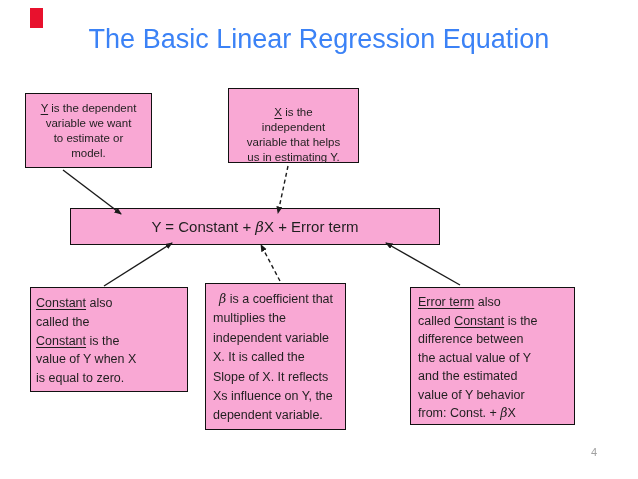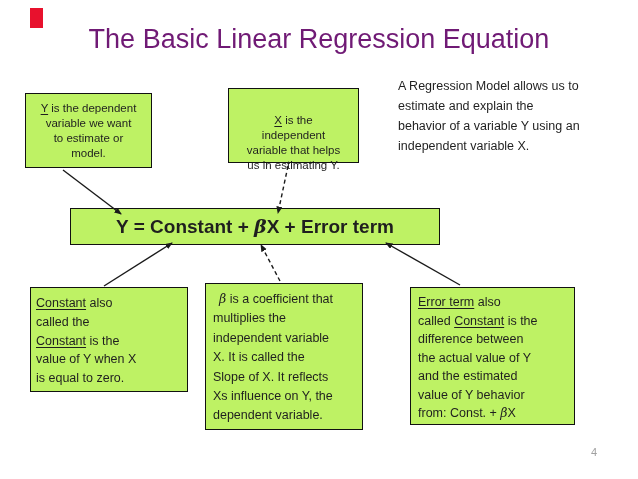--- a/index.html
+++ b/index.html
@@ -3,38 +3,38 @@
 <meta charset="utf-8">
 <style>
   html,body{margin:0;padding:0;background:#fff;}
   .slide{
     position:relative;width:638px;height:479px;background:#ffffff;overflow:hidden;
     font-family:"Liberation Sans",sans-serif;color:#1f1f1f;
   }
   .accent-bar{position:absolute;left:30px;top:8px;width:13px;height:20px;background:#e8112d;}
   .title{
     position:absolute;left:0;top:24px;width:100%;text-align:center;
-    font-size:27px;letter-spacing:0px;color:#701a75;
+    font-size:27px;letter-spacing:0px;color:#3b82f6;
   }
-  .tbox{position:absolute;border:1.5px solid #111;background:#bef264;box-sizing:border-box;}
+  .tbox{position:absolute;border:1.5px solid #111;background:#f9a8d4;box-sizing:border-box;}
   .tbox p{margin:0;white-space:pre-line;}
   .box-y{left:25px;top:93px;width:127px;height:75px;padding:7px 3px;}
-  .box-x{left:228px;top:88px;width:131px;height:75px;padding:24px 3px;}
+  .box-x{left:228px;top:88px;width:131px;height:75px;padding:16px 3px;}
   .box-y p,.box-x p{font-size:11.5px;line-height:14.9px;text-align:center;}
   .note{
     position:absolute;left:398px;top:76px;width:228px;
     font-size:12.5px;line-height:20px;white-space:pre-line;margin:0;
   }
   .eq-box{
     left:70px;top:208px;width:370px;height:37px;
     display:flex;align-items:center;justify-content:center;
   }
-  .eq-box .eq{font-size:19px;white-space:pre;font-weight:bold;}
+  .eq-box .eq{font-size:15px;white-space:pre;}
   .box-constant{left:30px;top:287px;width:158px;height:105px;padding:6px 5px;}
-  .box-beta{left:205px;top:283px;width:158px;height:147px;padding:5px 7px;}
+  .box-beta{left:205px;top:283px;width:141px;height:147px;padding:5px 7px;}
   .box-error{left:410px;top:287px;width:165px;height:138px;padding:5px 7px;}
   .box-constant p{font-size:12.5px;line-height:18.8px;}
   .box-beta p{font-size:12.5px;line-height:19.4px;text-indent:6px;}
   .box-error p{font-size:12.5px;line-height:18.5px;}
   .u{text-decoration:underline;text-underline-offset:2px;}
   .beta{font-family:"DejaVu Serif",serif;font-style:italic;}
   .page-num{position:absolute;left:591px;top:446px;font-size:11px;color:#a0a0a0;}
   .arrows{position:absolute;left:0;top:0;width:638px;height:479px;pointer-events:none;}
 </style>
 </head>
@@ -53,24 +53,20 @@
 model.</span></p>
   </div>
 
   <div class="tbox box-x">
     <p><span class="u">X</span><span> is the
 independent
 variable that helps
 us in estimating Y.</span></p>
   </div>
 
-  <p class="note">A Regression Model allows us to
-estimate and explain the
-behavior of a variable Y using an
-independent variable X.</p>
 
   <div class="tbox eq-box">
     <span class="eq"><span>Y = Constant + </span><span class="beta">β</span><span>X + Error term</span></span>
   </div>
 
   <div class="tbox box-constant">
     <p><span class="u">Constant</span><span> also
 called the
 </span><span class="u">Constant</span><span> is the
 value of Y when X

